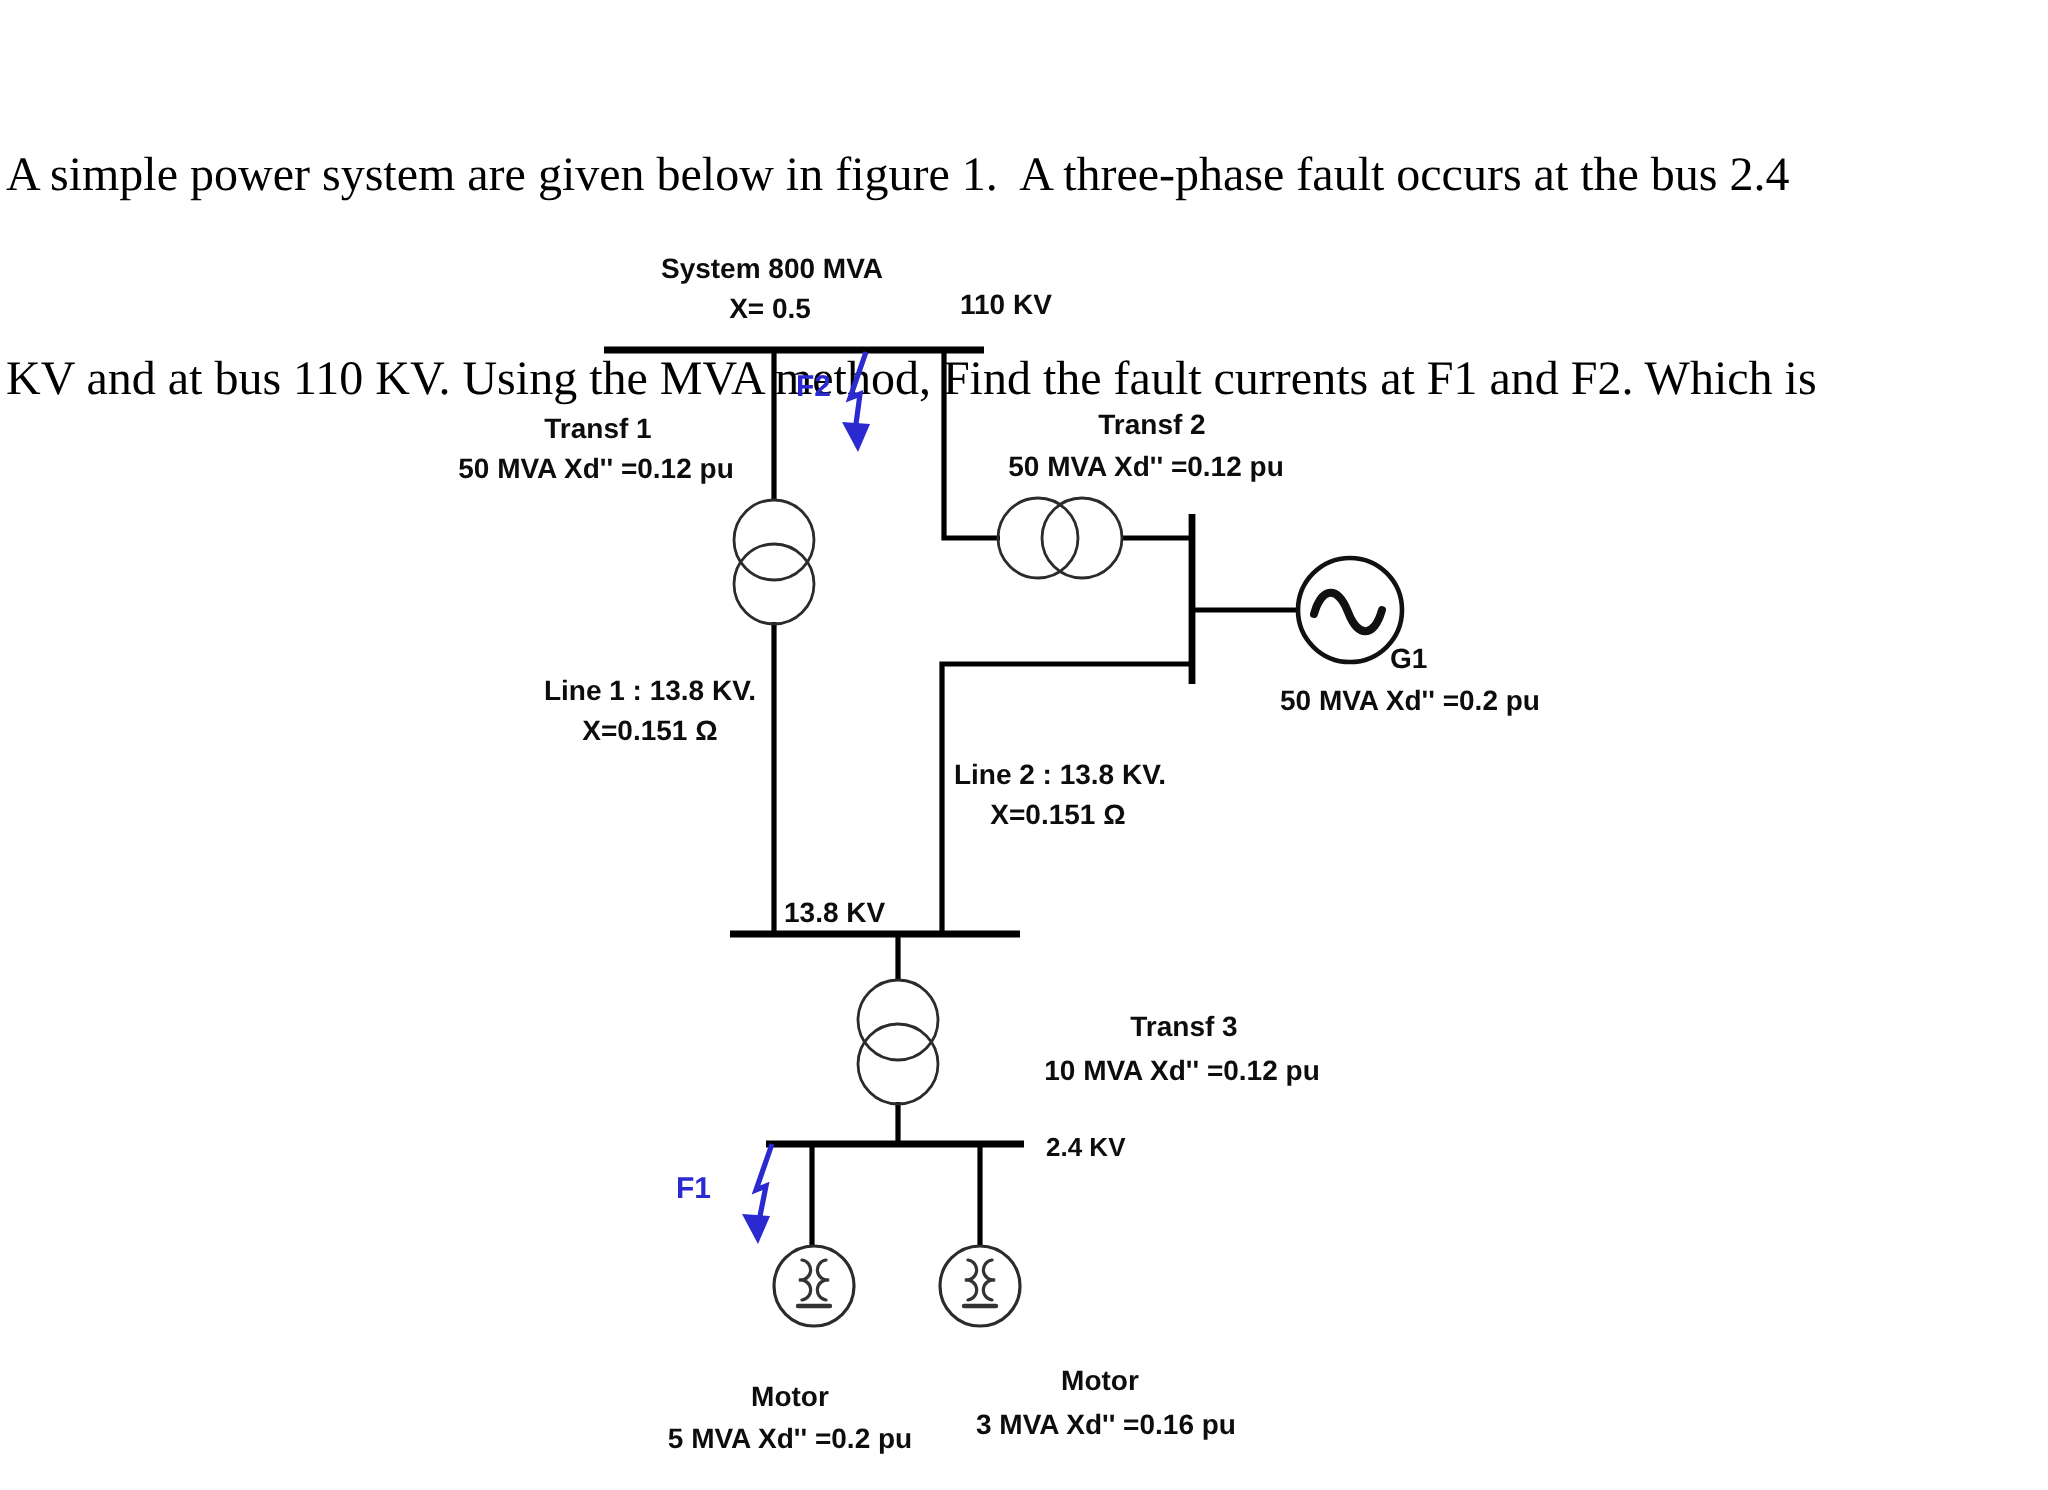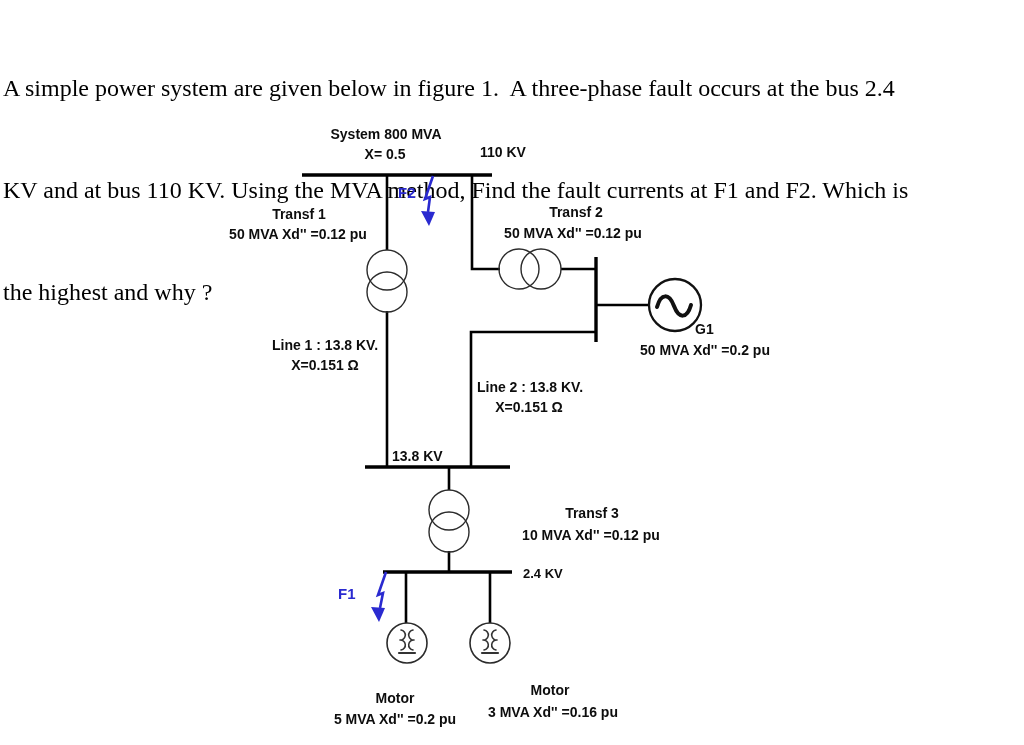--- a/index.html
+++ b/index.html
@@ -27,21 +27,20 @@
   .mglyph{ stroke:#333; stroke-width:1.6; fill:none; stroke-linecap:round; }
   .bolt  { stroke:#2a2ad0; stroke-width:2.6; fill:none; stroke-linejoin:miter; }
   .bolthead { fill:#2a2ad0; stroke:none; }
 </style>
 </head>
 <body>
 
 <div class="question">
   <div>A simple power system are given below in figure 1.  A three-phase fault occurs at the bus 2.4</div>
   <div>KV and at bus 110 KV. Using the MVA method, Find the fault currents at F1 and F2. Which is</div>
-  <div>the highest and why ?</div>
 </div>
 
 <svg class="diagram" width="1024" height="745" viewBox="0 0 1024 745">
 
   <g>
     <path class="busln" d="M302,175 H492"></path>
   </g>
   <g>
     <path class="wire" d="M387,175 V250"></path>
   </g>

